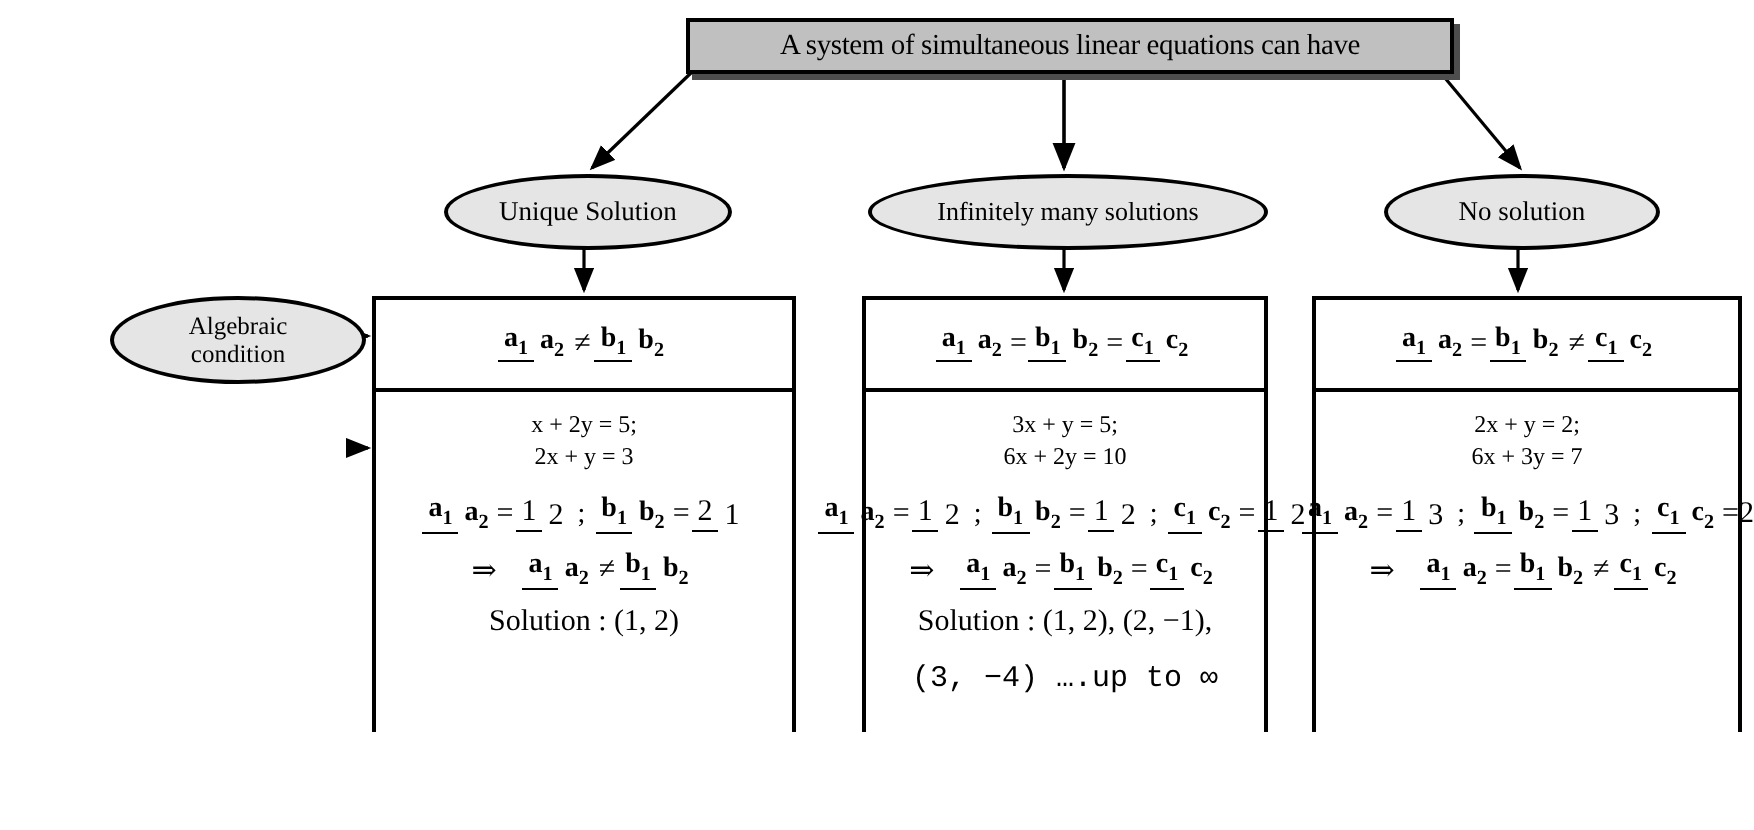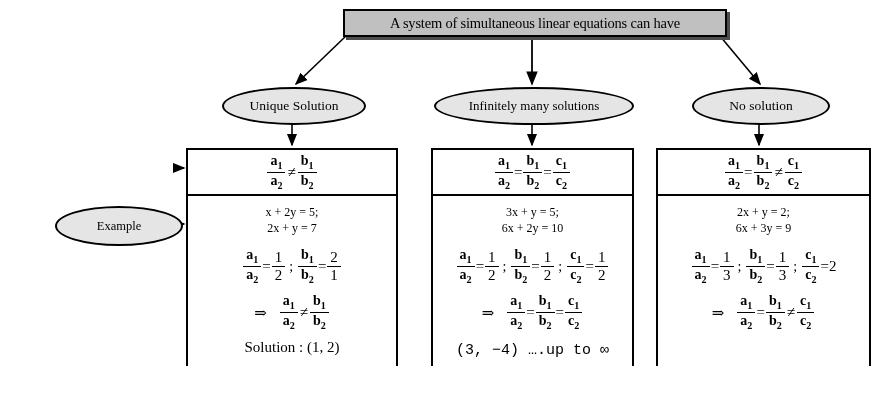--- a/index.html
+++ b/index.html
@@ -98,21 +98,21 @@
 
   
   .mrow {
     display: inline-flex;
     align-items: center;
     justify-content: center;
     font-size: 14px;
   }
   .frac {
     display: inline-flex;
-    flex-direction: column;
+    flex-direction: row;
     align-items: center;
     vertical-align: middle;
     line-height: 1;
     margin: 0 1px;
   }
   .frac .num {
     padding: 0 3px 1px 3px;
     border-bottom: 1.6px solid #000;
     font-weight: bold;
     font-size: 14px;
@@ -187,42 +187,45 @@
   <div class="ellipse" id="ellipse-unique">
     <span>Unique Solution</span>
   </div>
   <div class="ellipse" id="ellipse-infinite">
     <span>Infinitely many solutions</span>
   </div>
   <div class="ellipse" id="ellipse-none">
     <span>No solution</span>
   </div>
 
-  <div class="ellipse" id="ellipse-example">
-    <span>Example</span>
+  <div class="ellipse" id="ellipse-algebraic">
+    <div>
+      <div>Algebraic</div>
+      <div>condition</div>
+    </div>
   </div>
 
   <div class="column" id="col-1">
     <div class="cond-cell">
       <span class="mrow">
         <span class="frac">
           <span class="num"><span>a</span><span class="sub">1</span></span>
           <span class="den"><span>a</span><span class="sub">2</span></span>
         </span>
         <span class="op">≠</span>
         <span class="frac">
           <span class="num"><span>b</span><span class="sub">1</span></span>
           <span class="den"><span>b</span><span class="sub">2</span></span>
         </span>
       </span>
     </div>
 
     <div class="ex-cell">
       <div class="eqline">x + 2y = 5;</div>
-      <div class="eqline">2x + y = 7</div>
+      <div class="eqline">2x + y = 3</div>
 
       <div class="block">
         <span class="mrow">
           <span class="frac">
             <span class="num"><span>a</span><span class="sub">1</span></span>
             <span class="den"><span>a</span><span class="sub">2</span></span>
           </span>
           <span class="op tight">=</span>
           <span class="frac plain">
             <span class="num">1</span>
@@ -331,20 +334,21 @@
             <span class="den"><span>b</span><span class="sub">2</span></span>
           </span>
           <span class="op tight">=</span>
           <span class="frac">
             <span class="num"><span>c</span><span class="sub">1</span></span>
             <span class="den"><span>c</span><span class="sub">2</span></span>
           </span>
         </span>
       </div>
 
+      <div class="sol block-sol">Solution : (1, 2), (2, −1),</div>
       <div class="sol block-sol2">(3, −4) ….up to ∞</div>
     </div>
   </div>
 
   <div class="column" id="col-3">
     <div class="cond-cell">
       <span class="mrow">
         <span class="frac">
           <span class="num"><span>a</span><span class="sub">1</span></span>
           <span class="den"><span>a</span><span class="sub">2</span></span>
@@ -357,21 +361,21 @@
         <span class="op">≠</span>
         <span class="frac">
           <span class="num"><span>c</span><span class="sub">1</span></span>
           <span class="den"><span>c</span><span class="sub">2</span></span>
         </span>
       </span>
     </div>
 
     <div class="ex-cell">
       <div class="eqline">2x + y = 2;</div>
-      <div class="eqline">6x + 3y = 9</div>
+      <div class="eqline">6x + 3y = 7</div>
 
       <div class="block">
         <span class="mrow" style="font-size:13px">
           <span class="frac">
             <span class="num"><span>a</span><span class="sub">1</span></span>
             <span class="den"><span>a</span><span class="sub">2</span></span>
           </span>
           <span class="op tight">=</span>
           <span class="frac plain">
             <span class="num">1</span>

